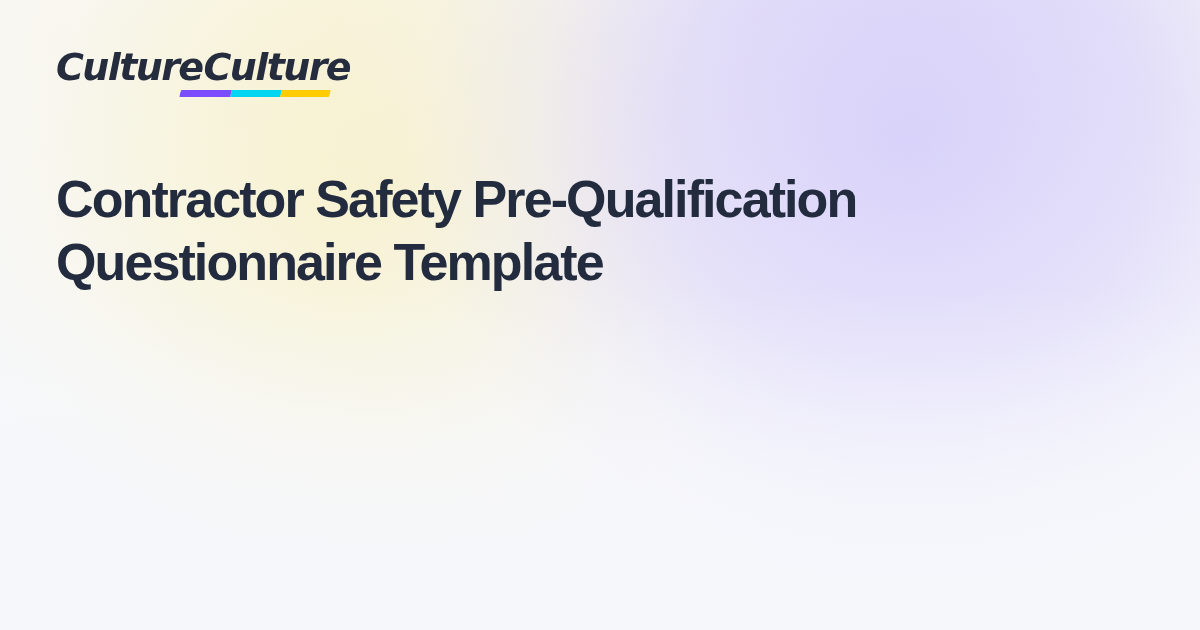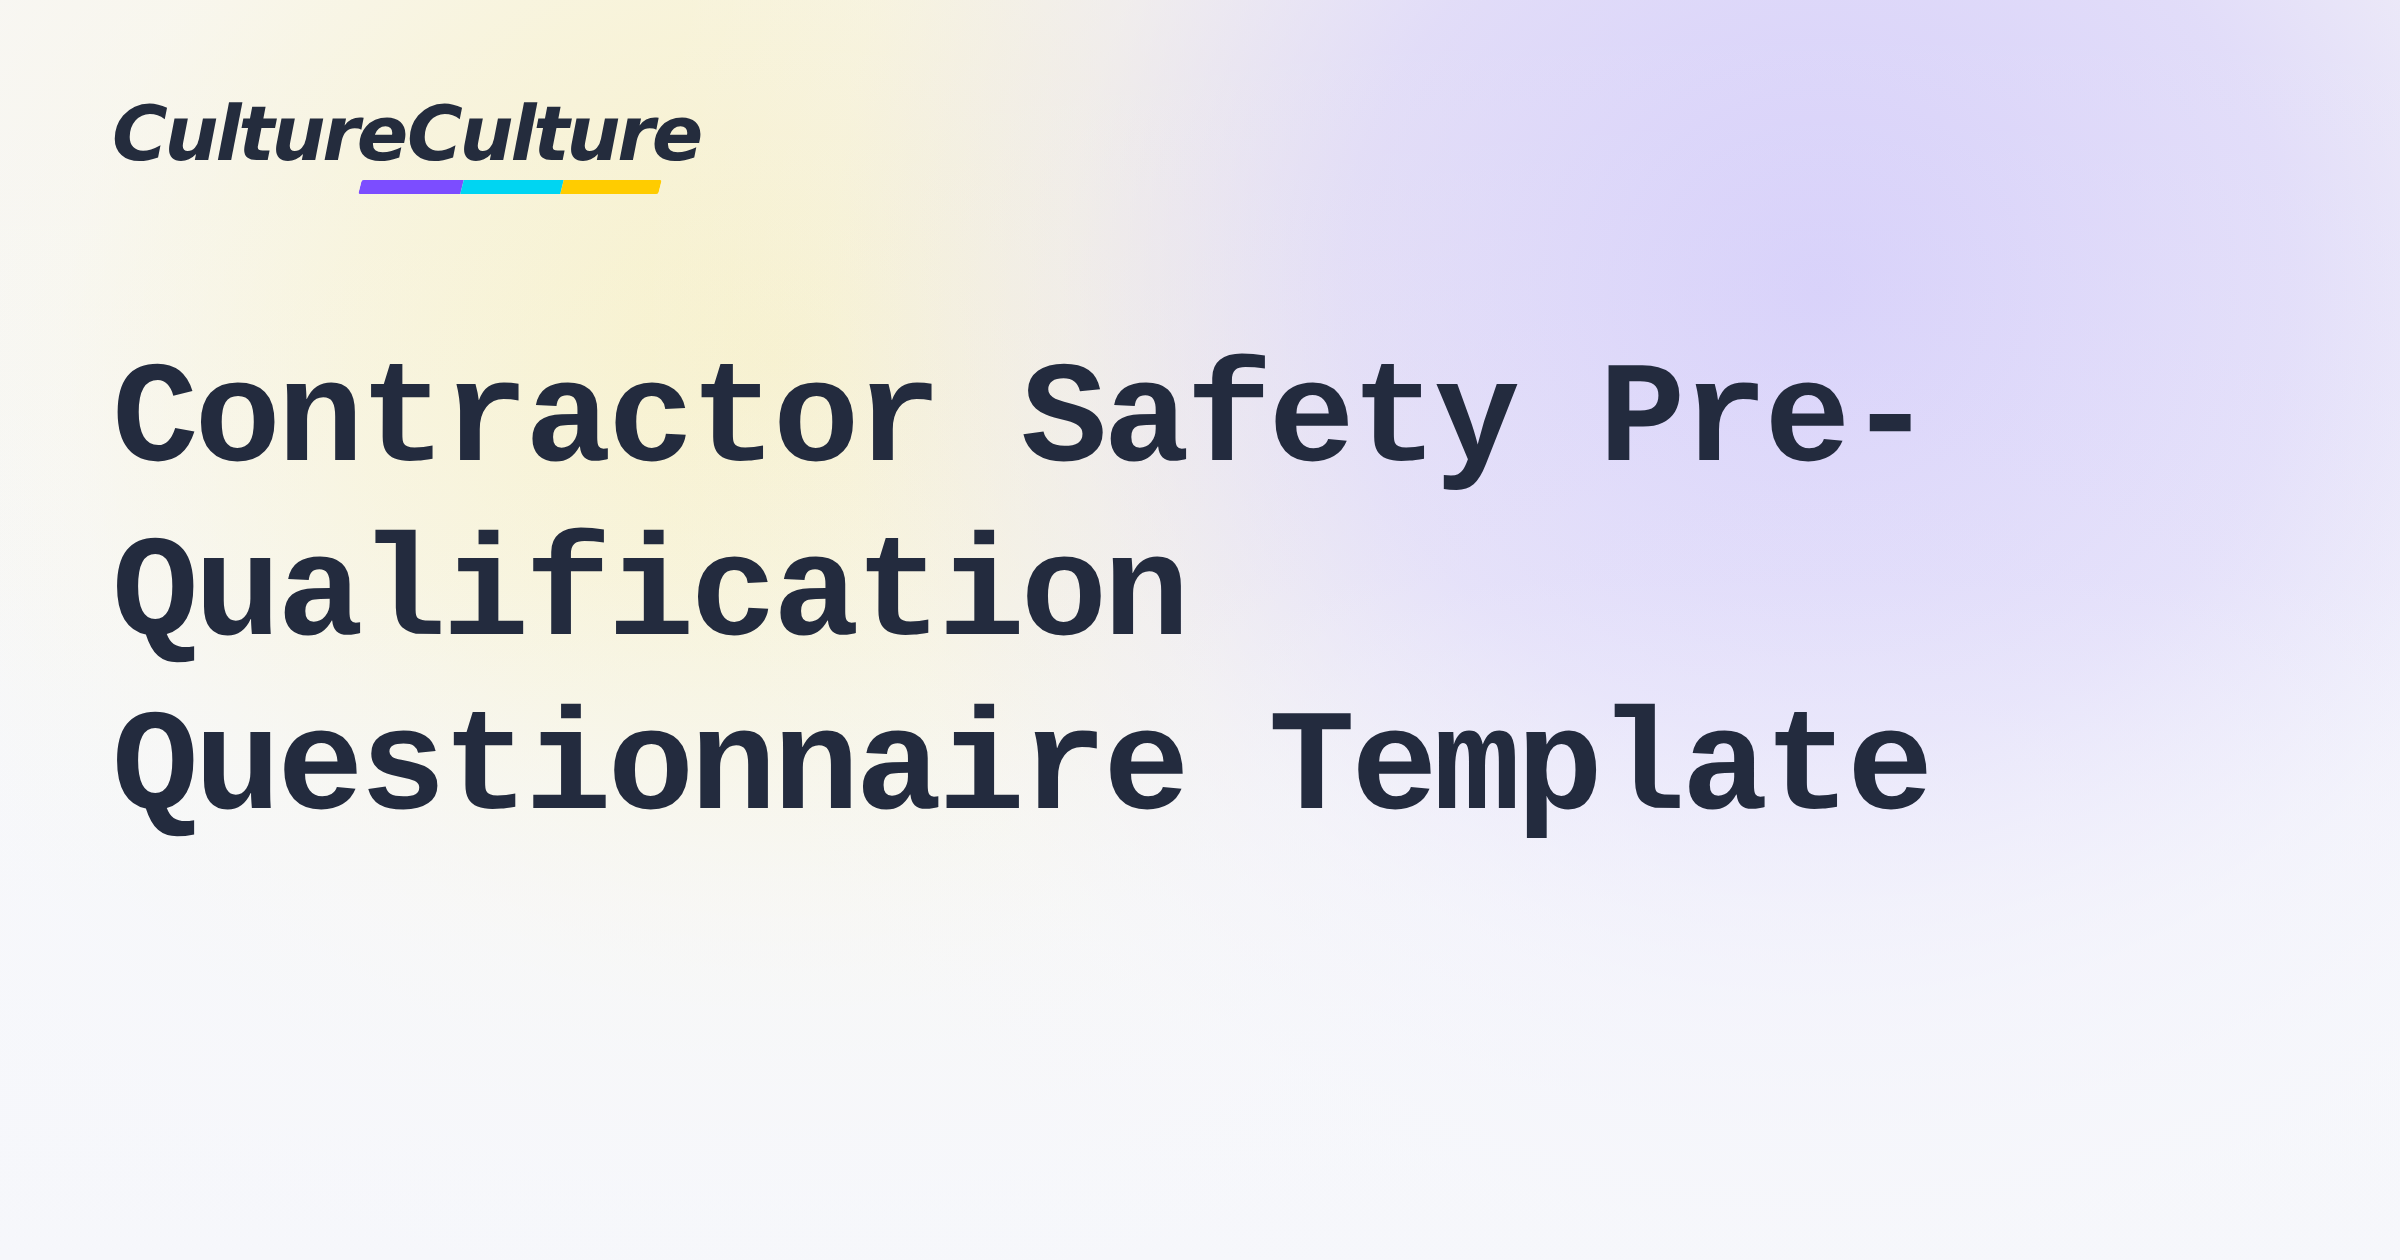--- a/index.html
+++ b/index.html
@@ -126,22 +126,22 @@
 
   .bar-purple { width: 34%; }
   .bar-cyan   { width: 33%; }
   .bar-yellow { width: 33%; }
 
   
   .headline {
     margin: 0;
     padding-top: 68px;
     max-width: 1010px;
-    font-family: Liberation Mono, monospace;
-    font-size: 72px;
+    font-family: Liberation Sans, sans-serif;
+    font-size: 52px;
     font-weight: 700;
     line-height: 1.21;
     letter-spacing: -1.9px;
     color: #232b3e;
     word-break: normal;
   }
 </style>
 </head>
 <body>
 

